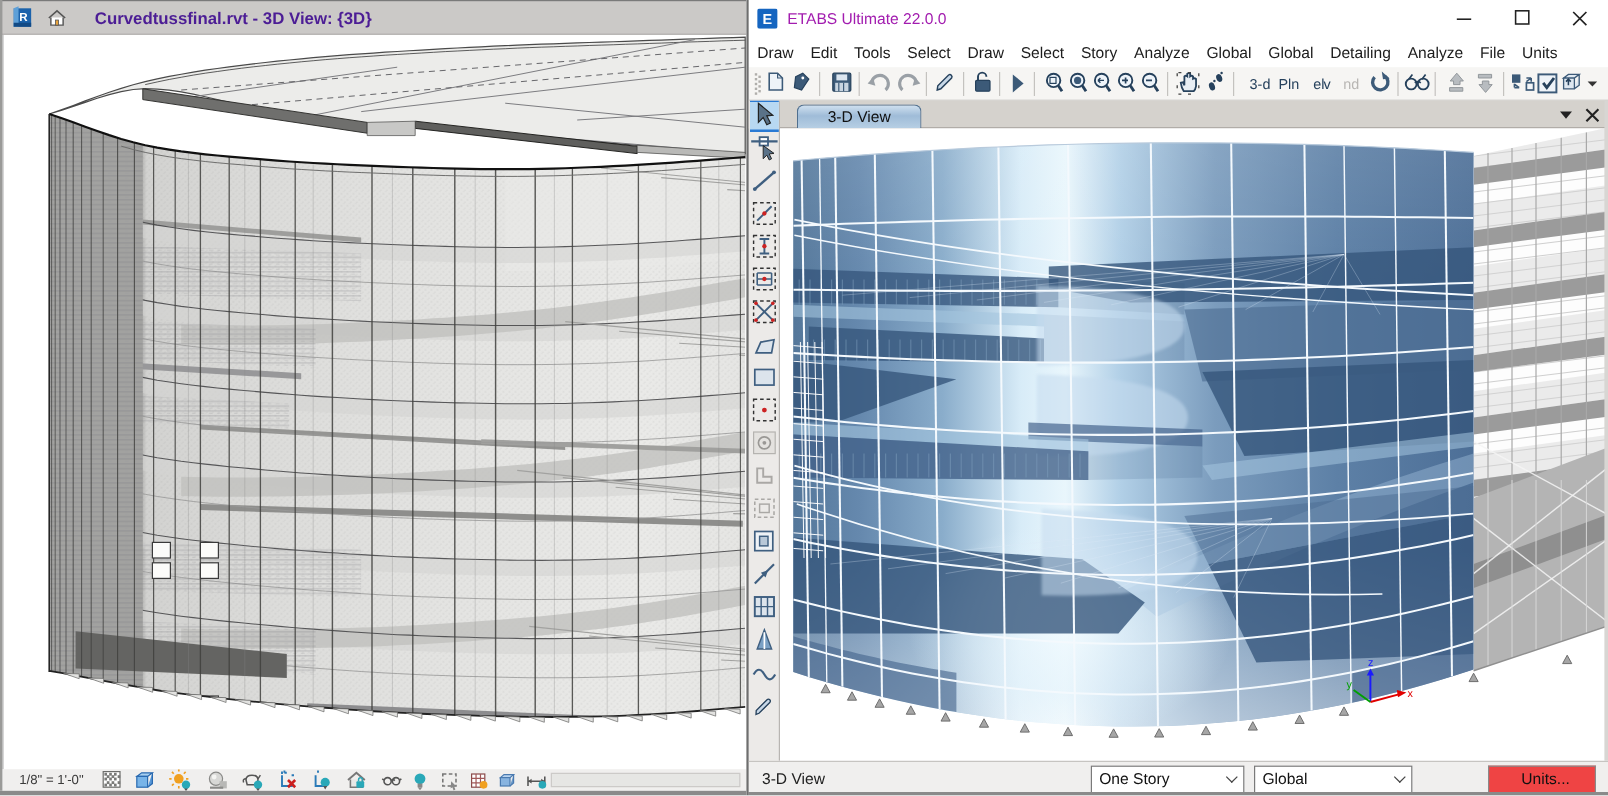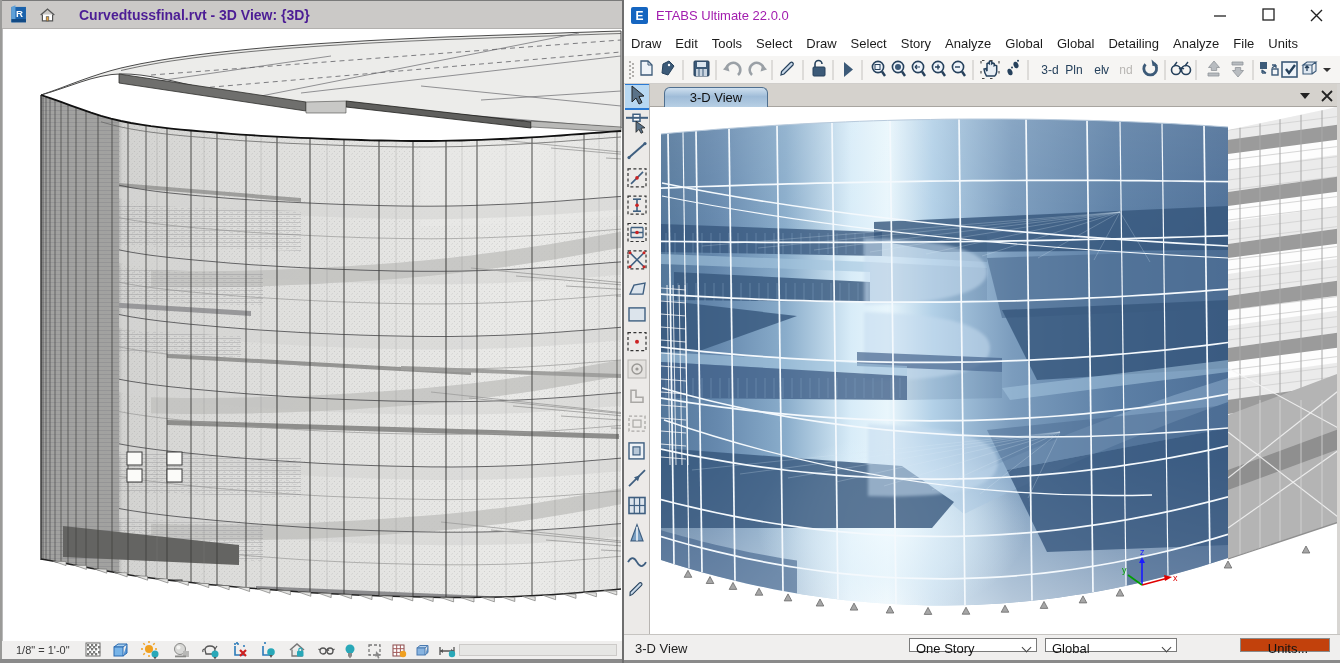--- a/index.html
+++ b/index.html
@@ -19,21 +19,21 @@
 #et-btns{position:absolute;left:0;top:0;width:718px;height:30px}
 #et-menu{position:absolute;left:0;top:30px;width:718px;height:26px;background:#fff;display:flex;align-items:center;font-size:13px;color:#1c1c1c}
 #et-menu span{margin:0 7px}
 #et-toolbar{position:absolute;left:0;top:56px;width:718px;height:28px;background:#f6f5f3;border-bottom:1px solid #d0cecb}
 #et-tabbar{position:absolute;left:0;top:84px;width:718px;height:23px;background:#d5d2cd;border-bottom:1px solid #a8a5a0}
 #et-tab{position:absolute;left:40px;top:3px;width:104px;height:20px;background:linear-gradient(#cfe0ef,#9fbcd8 45%,#b7cfe4);border:1px solid #4f6f8f;border-bottom:none;border-radius:6px 6px 0 0;text-align:center;font-size:13px;color:#111;line-height:19px}
 #et-left{position:absolute;left:0;top:84px;width:26px;height:550px;background:#eceae8;border-right:1px solid #b8b5b2}
 #et-view{position:absolute;left:26px;top:107px;width:689px;height:527px;background:#fff}
 #et-status{position:absolute;left:0;top:634px;width:718px;height:26px;background:#f0efee;border-top:1px solid #c6c4c1}
 #et-status .lbl{position:absolute;left:11px;top:6px;font-size:13px;color:#222}
-.combo{position:absolute;top:3px;height:14px;background:#fff;border:1px solid #7a7a7a;font-size:13px;color:#111;padding-left:6px;line-height:19px}
+.combo{position:absolute;top:3px;height:24px;background:#fff;border:1px solid #7a7a7a;font-size:13px;color:#111;padding-left:6px;line-height:19px}
 .combo .car{position:absolute;right:6px;top:5px;width:7px;height:7px;border-right:1.6px solid #444;border-bottom:1.6px solid #444;transform:rotate(45deg)}
 #et-strip{position:absolute;left:0;top:660px;width:718px;height:3px;background:#8a8a8a}
 #et-rightedge{position:absolute;right:0;top:84px;width:3px;height:550px;background:#d8d6d3}
 </style></head>
 <body>
 <div id="root">
   <div id="revit">
     <div id="rv-canvas"><svg id="rvsvg" width="620" height="612" viewBox="0 0 620 612">
           <defs>
 <linearGradient id="fac" x1="0" y1="0" x2="1" y2="0">
@@ -854,17 +854,17 @@
 <text x="523" y="474" font-size="9" fill="#e00000">x</text>
 <line x1="492" y1="478" x2="478" y2="468" stroke="#00a000"></line>
 <text x="472" y="466" font-size="9" fill="#00a000">y</text>
 </g>
         </svg></div>
     <div id="et-rightedge"></div>
     <div id="et-status">
       <span class="lbl">3-D View</span>
       <div class="combo" style="left:285px;width:128px">One Story<span class="car"></span></div>
       <div class="combo" style="left:421px;width:132px">Global<span class="car"></span></div>
-      <div class="combo" style="left:616px;width:90px;text-align:center;background:#c2410c;border:1px solid #8a8a8a">Units...</div>
+      <div class="combo" style="left:616px;width:90px;text-align:center;background:#ef4444;border:1px solid #8a8a8a">Units...</div>
     </div>
     <div id="et-strip"></div>
   </div>
 </div>
 
 </body></html>

